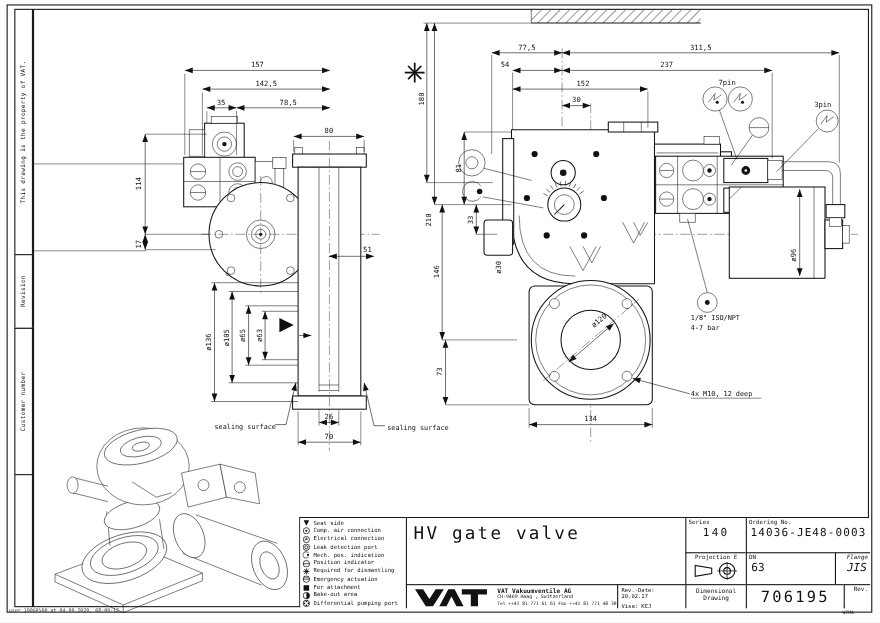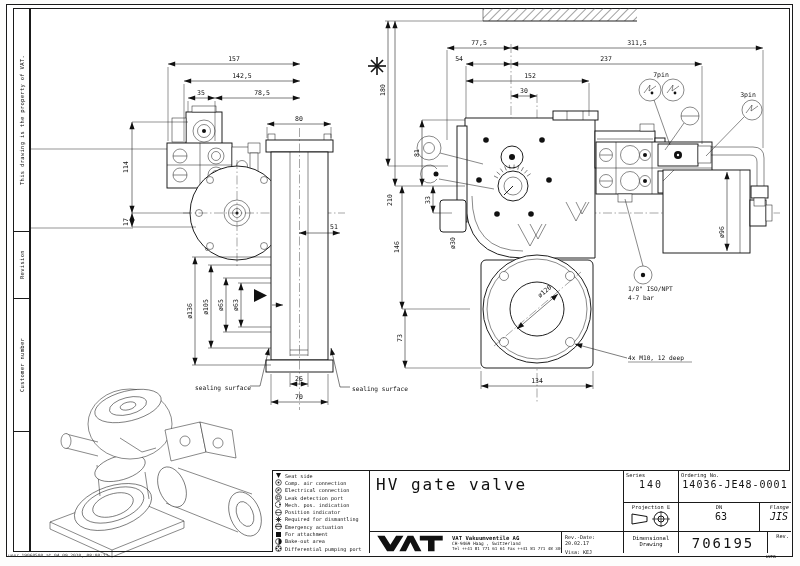--- a/index.html
+++ b/index.html
@@ -506,35 +506,35 @@
       <div style="font-size:16px;letter-spacing:2px;">HV gate valve</div>
     </div>
 
     <div class="cell" style="left:350px;top:0;width:55px;height:31px;border-top:none;">
       <div class="tb-label">Series</div>
       <div class="tb-value" style="text-align:center;letter-spacing:2px;">140</div>
     </div>
 
     <div class="cell" style="left:405px;top:0;width:113px;height:31px;border-top:none;border-right:none;">
       <div class="tb-label">Ordering No.</div>
-      <div class="tb-value" style="text-align:center;letter-spacing:1px;">14036-JE48-0001</div>
+      <div class="tb-value" style="text-align:center;letter-spacing:1px;">14036-JE48-0003</div>
     </div>
 
     <div class="cell" style="left:350px;top:31px;width:55px;height:29px;">
       <div class="tb-label" style="text-align:center;">Projection E</div>
       <svg width="46" height="16" style="display:block;margin:0 auto;">
         <polygon points="4,3 4,13 19,10.5 19,5.5" fill="none" stroke="#111" stroke-width="1"></polygon>
         <circle cx="33" cy="8" r="7" fill="none" stroke="#111" stroke-width="1"></circle>
         <circle cx="33" cy="8" r="3" fill="none" stroke="#111" stroke-width="1"></circle>
         <line x1="24" y1="8" x2="42" y2="8" stroke="#111" stroke-width=".7"></line>
         <line x1="33" y1="-1" x2="33" y2="17" stroke="#111" stroke-width=".7"></line>
       </svg>
     </div>
 
-    <div class="cell" style="left:405px;top:31px;width:81px;height:29px;text-align:center;">
+    <div class="cell" style="left:405px;top:31px;width:81px;height:29px;">
       <div class="tb-label">DN</div>
       <div class="tb-value" style="padding-left:4px;">63</div>
     </div>
 
     <div class="cell" style="left:486px;top:31px;width:32px;height:29px;border-right:none;font-style:italic;">
       <div class="tb-label" style="text-align:right;">Flange</div>
       <div class="tb-value" style="text-align:right;padding-right:3px;">JIS</div>
     </div>
 
     <div class="cell" style="left:96px;top:60px;width:192px;height:22px;display:flex;align-items:center;gap:6px;padding-left:4px;">

